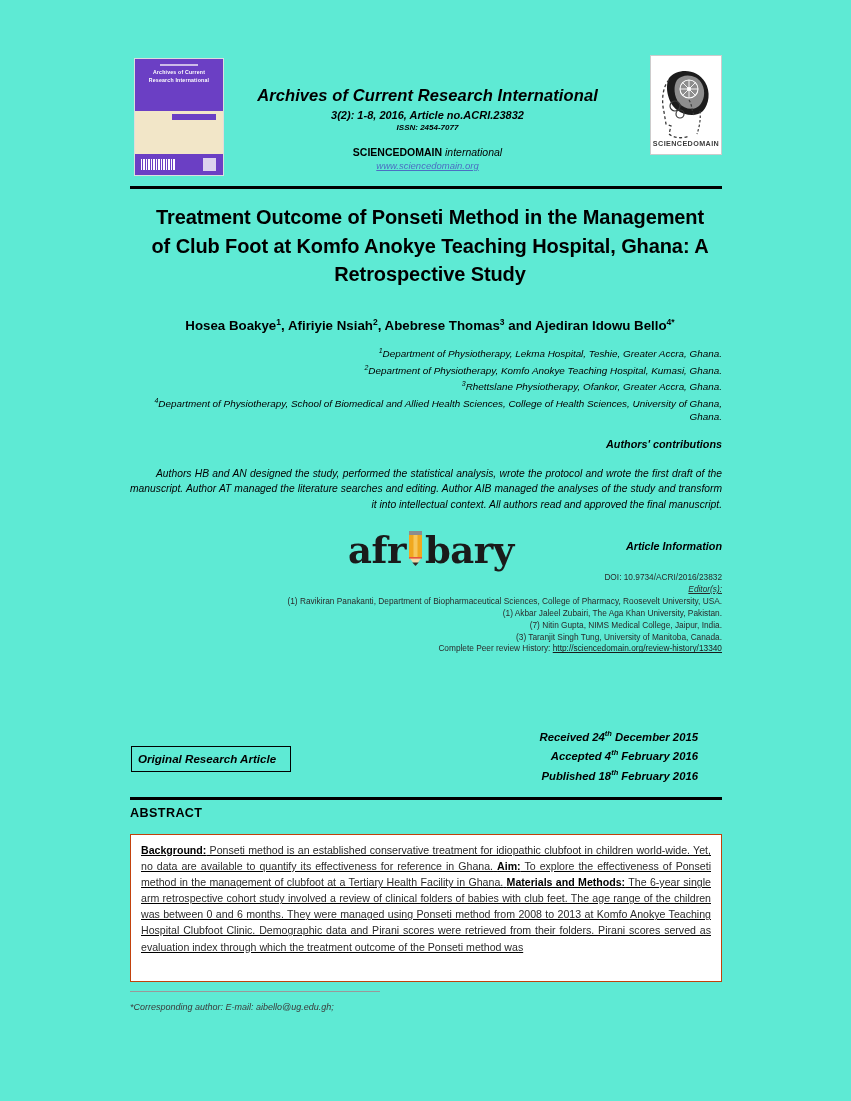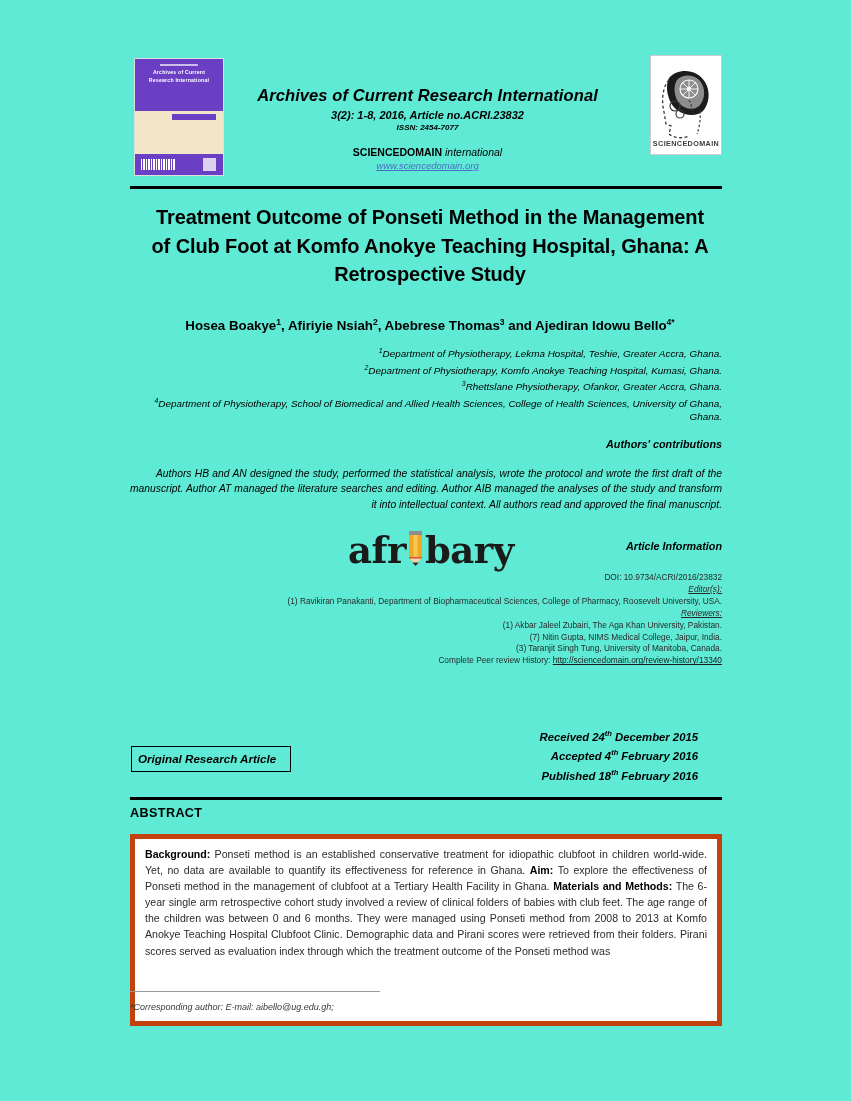--- a/index.html
+++ b/index.html
@@ -308,25 +308,26 @@
     top: 806px;
     font-size: 12.6px;
     font-weight: bold;
     letter-spacing: 0.4px;
   }
   .abstract-box {
     position: absolute;
     left: 130px;
     top: 834px;
     width: 592px;
-    height: 192px;
-    border: 5px solid #c2410c;
+    height: 148px;
+    border: 1px solid #c2410c;
     box-sizing: border-box;
     overflow: hidden;
     background: #ffffff;
+    text-decoration: underline;
   }
   .abstract-inner {
     padding: 7px 10px 0 10px;
     font-size: 10.6px;
     line-height: 16.1px;
     text-align: justify;
     color: #2b2b2b;
   }
   .abstract-inner b { color: #000000; }
 
@@ -427,21 +428,20 @@
         <rect x="61" y="30" width="13" height="1.6" fill="#e8553a"></rect>
       </g>
     </svg>
   </div>
 
   <div class="article-info-head">Article Information</div>
   <div class="article-info-body">
     <div>DOI: 10.9734/ACRI/2016/23832</div>
     <div class="ai-underline-italic">Editor(s):</div>
     <div>(1) Ravikiran Panakanti, Department of Biopharmaceutical Sciences, College of Pharmacy, Roosevelt University, USA.</div>
-    <div class="ai-underline-italic">Reviewers:</div>
     <div>(1) Akbar Jaleel Zubairi, The Aga Khan University, Pakistan.</div>
     <div>(7) Nitin Gupta, NIMS Medical College, Jaipur, India.</div>
     <div>(3) Taranjit Singh Tung, University of Manitoba, Canada.</div>
     <div>
       <span>Complete Peer review History:</span>
       <span class="ai-link">http://sciencedomain.org/review-history/13340</span>
     </div>
   </div>
 
   <div class="dates">

